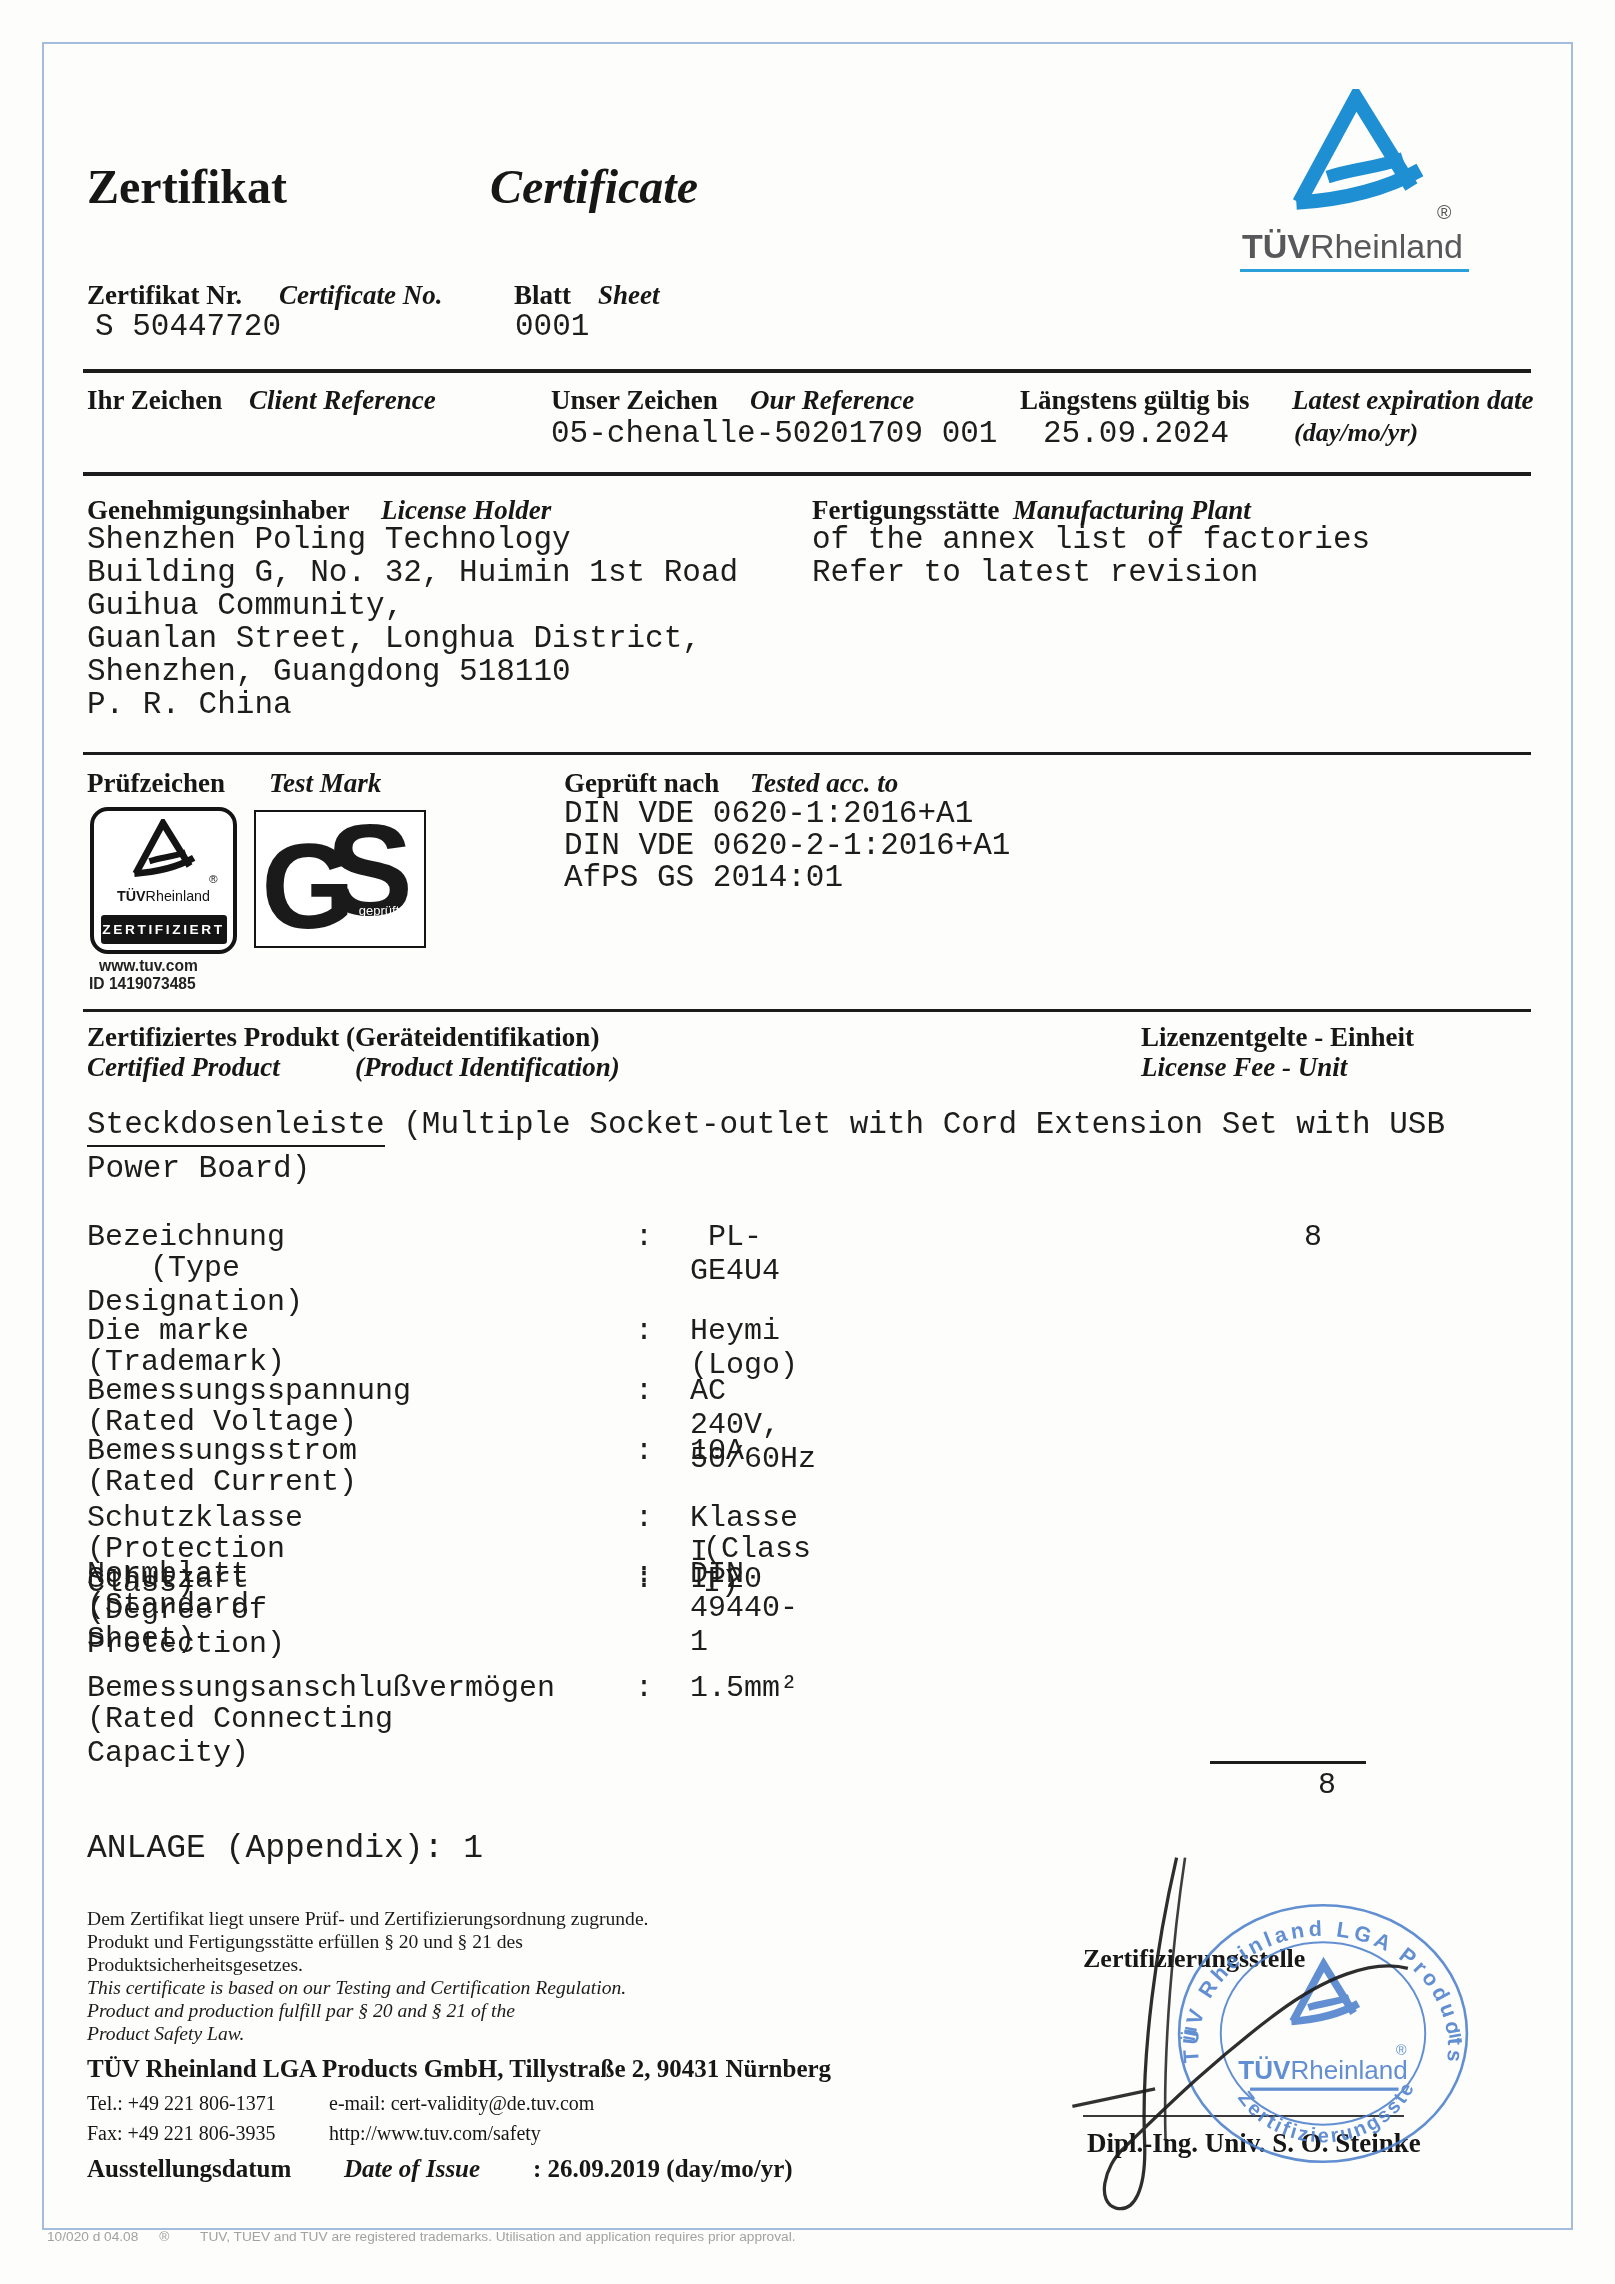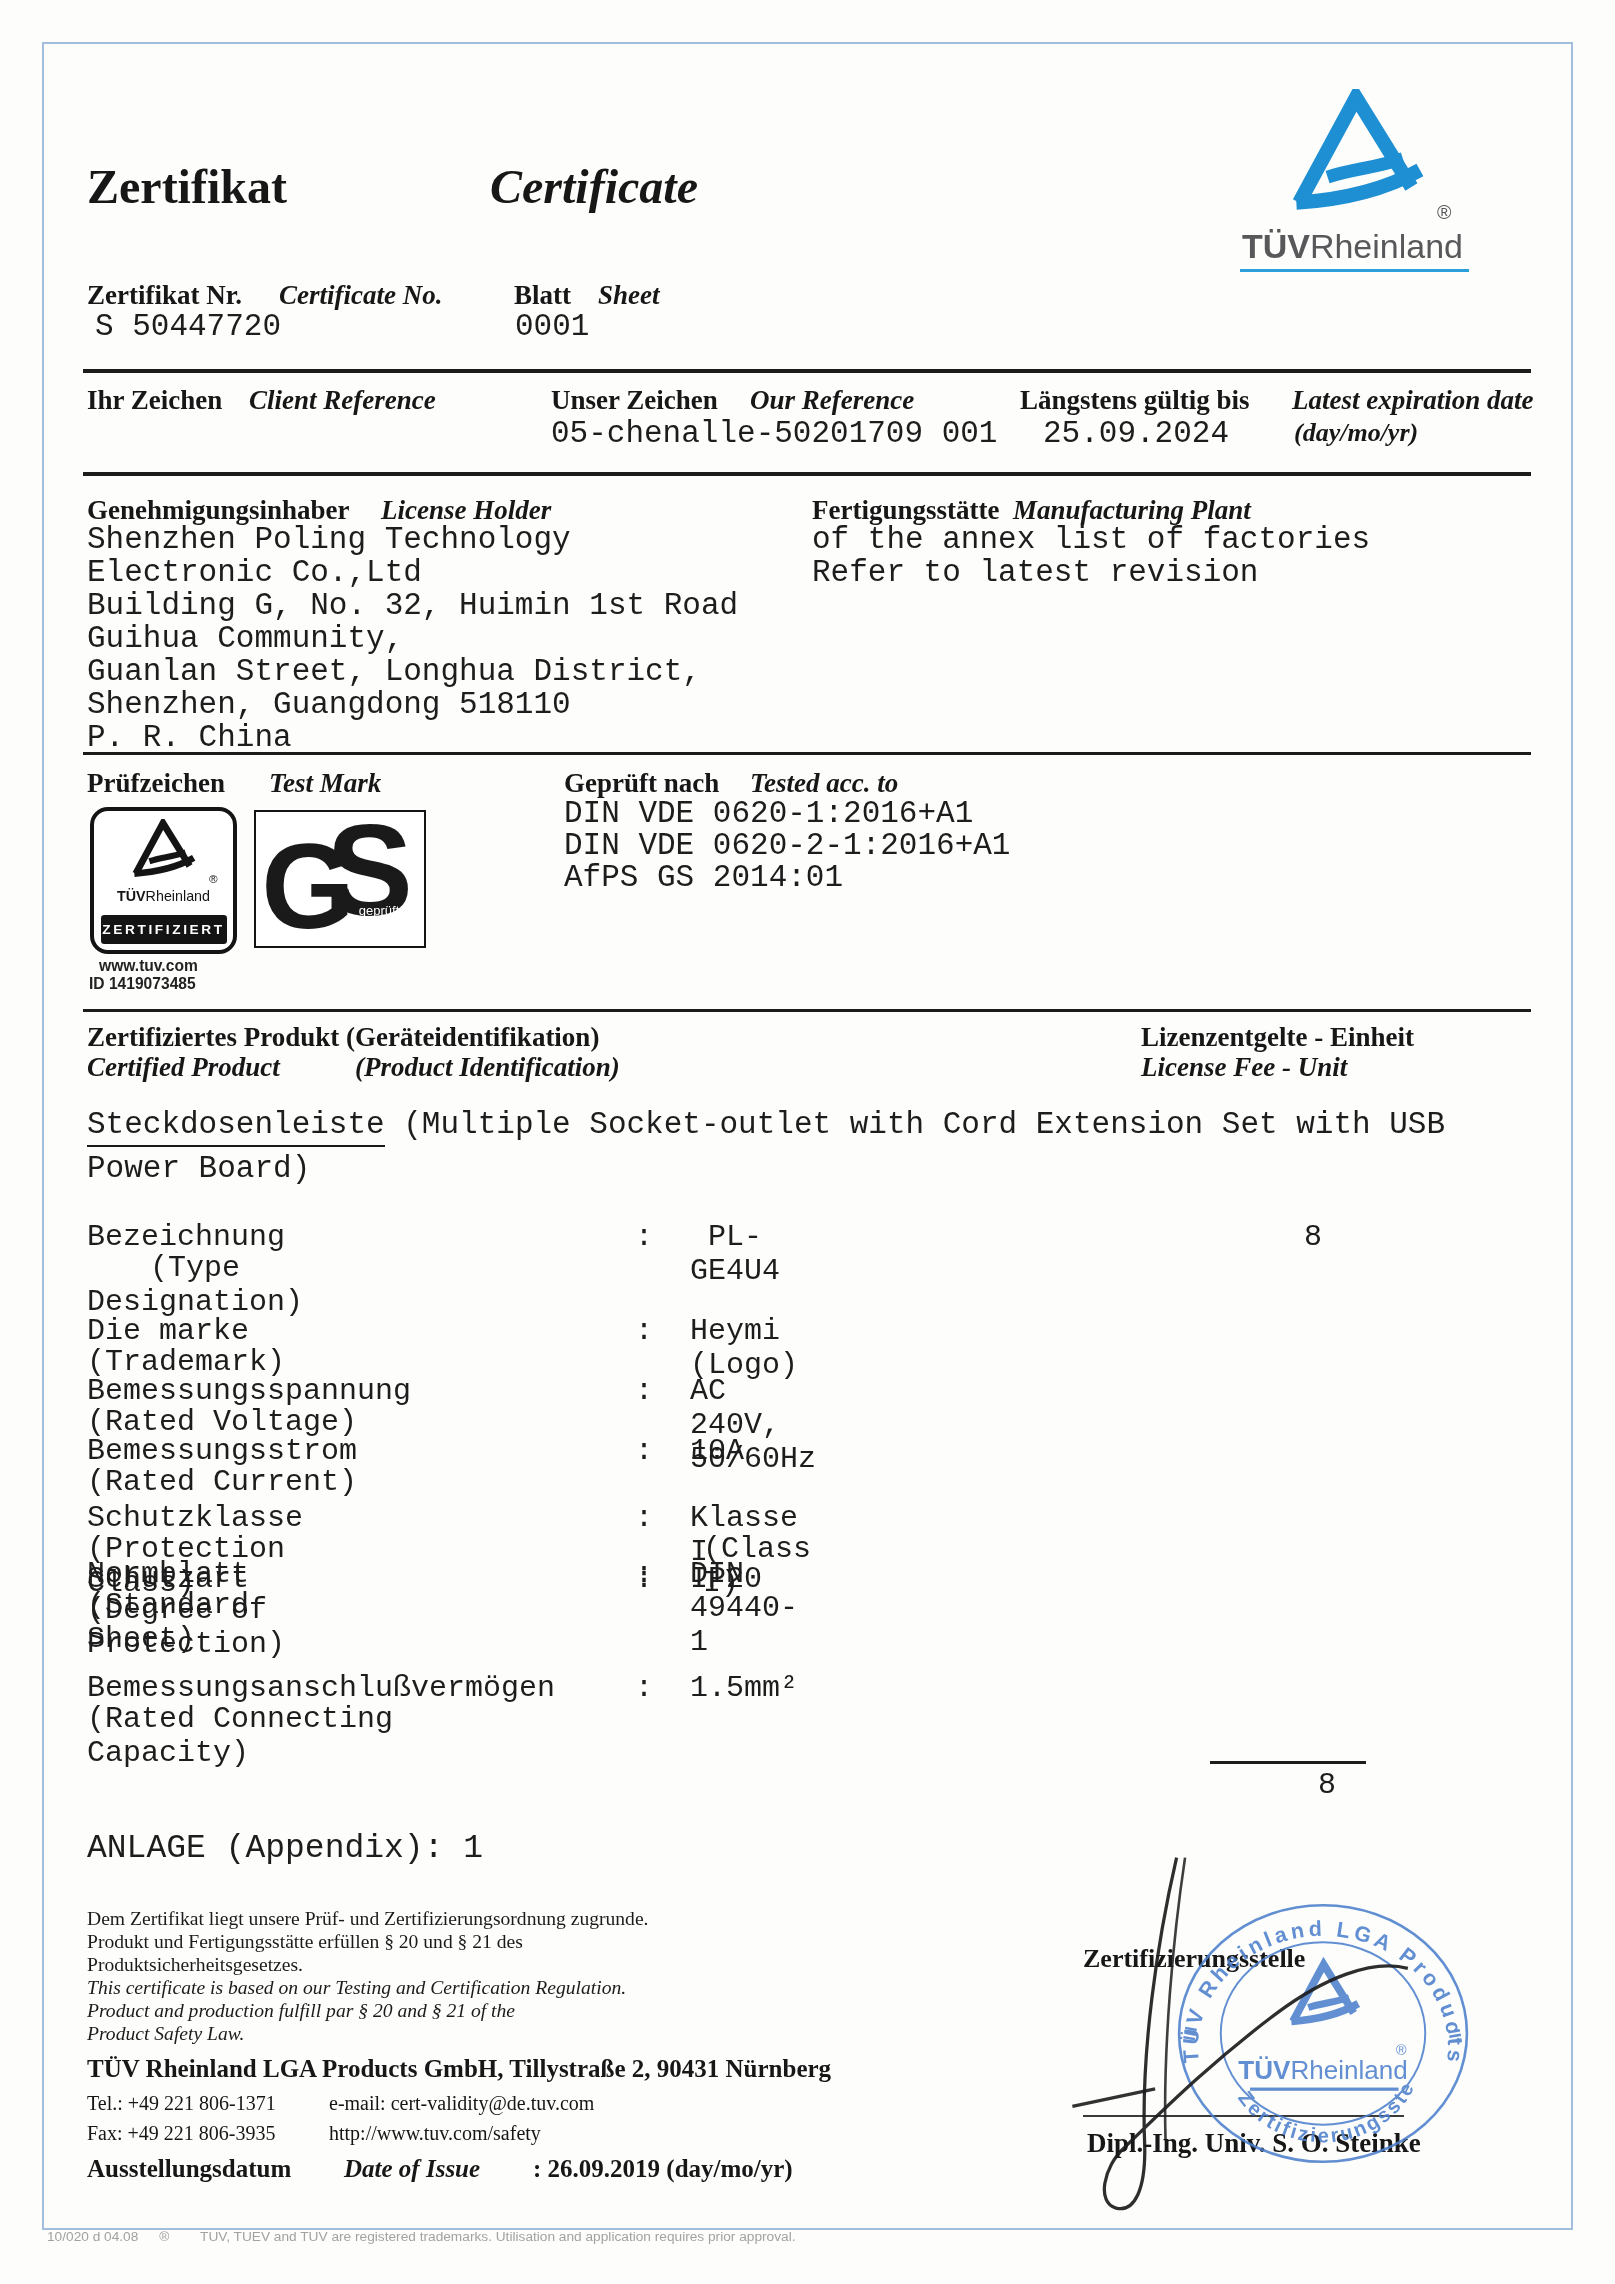--- a/index.html
+++ b/index.html
@@ -71,21 +71,20 @@
   <span class="abs mono" style="left:551px;top:416px;font-size:31px;">05-chenalle-50201709 001</span>
   <span class="abs mono" style="left:1043px;top:416px;font-size:31px;">25.09.2024</span>
   <span class="abs serbi" style="left:1294px;top:418px;font-size:26px;">(day/mo/yr)</span>
 
   <div class="rule" style="left:83px;top:472px;width:1448px;height:3.9px;"></div>
 
   <span class="abs serb" style="left:87px;top:495px;font-size:27px;">Genehmigungsinhaber</span>
   <span class="abs serbi" style="left:381px;top:495px;font-size:27px;">License Holder</span>
   <div class="abs mono lh50" style="left:87px;top:523px;font-size:31px;">
     <div>Shenzhen Poling Technology</div>
-    <div>Electronic Co.,Ltd</div>
     <div>Building G, No. 32, Huimin 1st Road</div>
     <div>Guihua Community,</div>
     <div>Guanlan Street, Longhua District,</div>
     <div>Shenzhen, Guangdong 518110</div>
     <div>P. R. China</div>
   </div>
 
   <span class="abs serb" style="left:812px;top:495px;font-size:27px;">Fertigungsstätte</span>
   <span class="abs serbi" style="left:1013px;top:495px;font-size:27px;">Manufacturing Plant</span>
   <div class="abs mono lh50" style="left:812px;top:523px;font-size:31px;">

